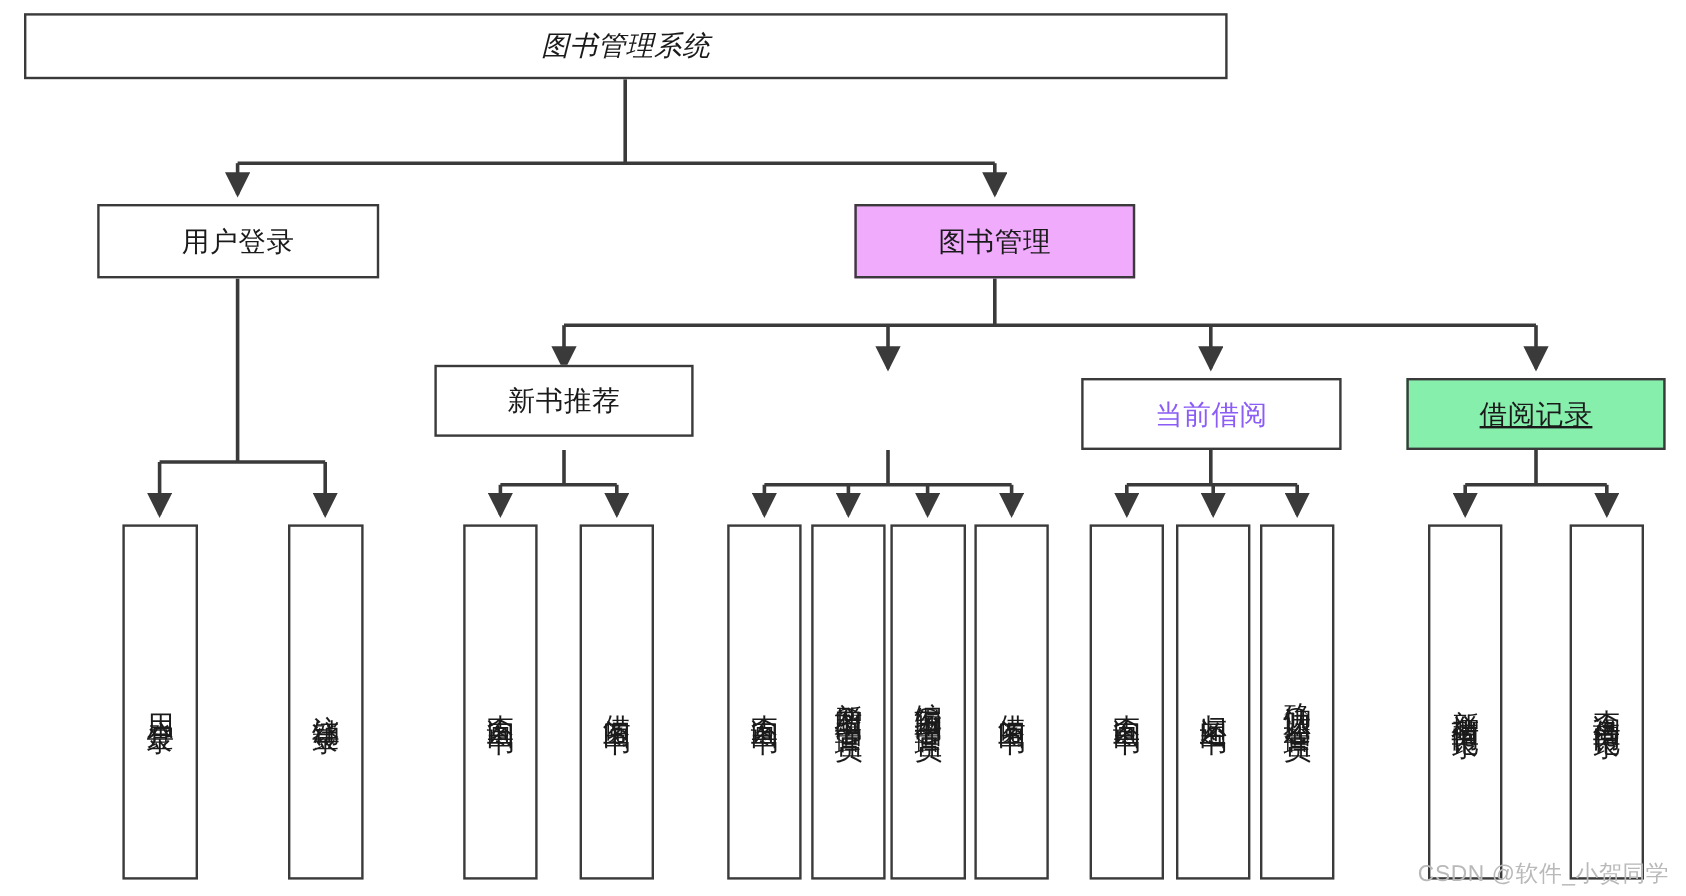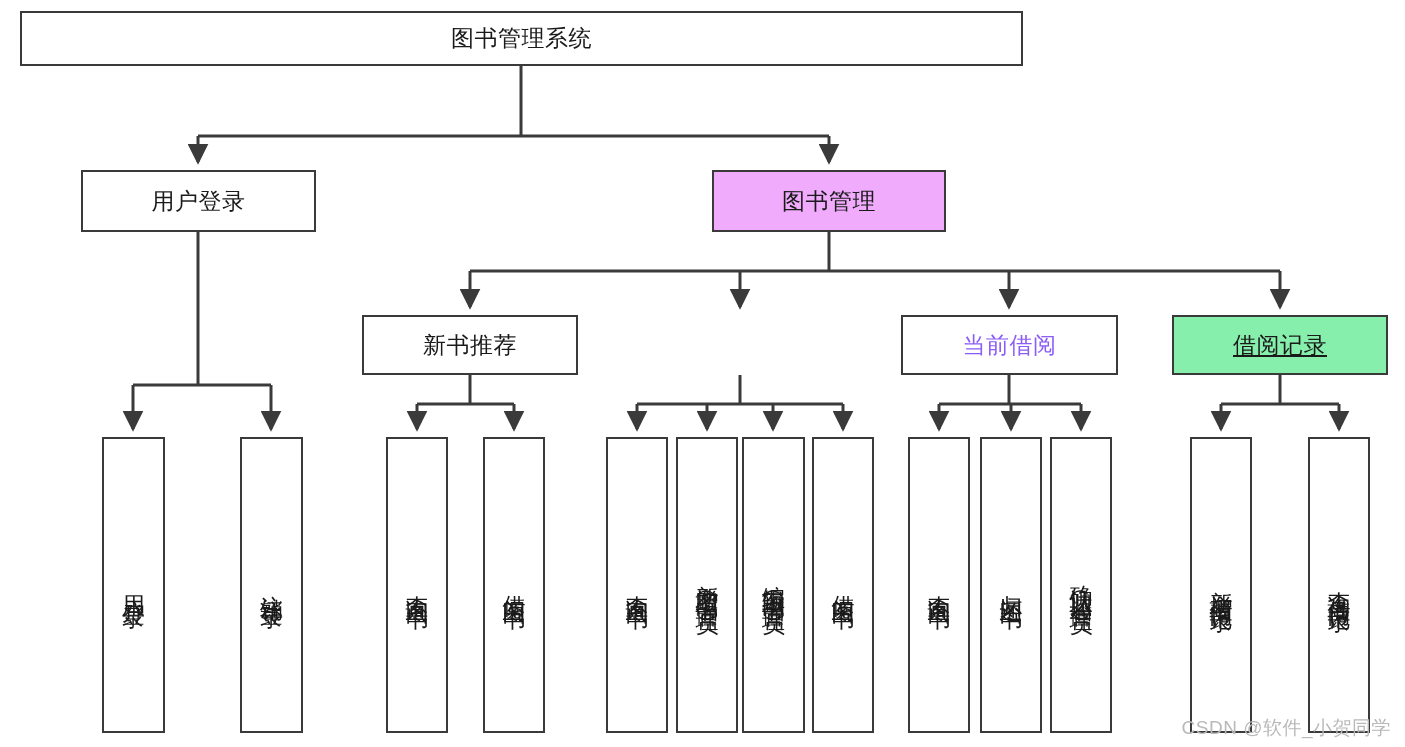--- a/index.html
+++ b/index.html
@@ -107,26 +107,26 @@
       <path d="M 1011 404 L 1011 429" marker-end="url(#arrow)"></path>
       <path d="M 1081 404 L 1081 429" marker-end="url(#arrow)"></path>
 
       <path d="M 1280 375 L 1280 404"></path>
       <path d="M 1221 404 L 1339 404"></path>
       <path d="M 1221 404 L 1221 429" marker-end="url(#arrow)"></path>
       <path d="M 1339 404 L 1339 429" marker-end="url(#arrow)"></path>
     </g>
   </svg>
 
-  <div class="node h" style="left: 20px; top: 11px; width: 1003px; height: 55px; border-color: rgb(58, 58, 58); background: rgb(255, 255, 255); color: rgb(26, 26, 26);">图书管理系统</div>
+  <div class="node h" style="left: 20px; top: 11px; width: 1003px; height: 55px; border-color: rgb(58, 58, 58); background: rgb(255, 255, 255); color: rgb(26, 26, 26); font-style: italic;">图书管理系统</div>
 
   <div class="node h" style="left: 81px; top: 170px; width: 235px; height: 62px; border-color: rgb(58, 58, 58); background: rgb(255, 255, 255); color: rgb(26, 26, 26);">用户登录</div>
   <div class="node h" style="left: 712px; top: 170px; width: 234px; height: 62px; border-color: rgb(58, 58, 58); background: #f0abfc; color: rgb(26, 26, 26);">图书管理</div>
 
-  <div class="node h" style="left: 362px; top: 315px; width: 216px; height: 60px; border-color: rgb(58, 58, 58); background: rgb(255, 255, 255); color: rgb(26, 26, 26);">新书推荐</div>
+  <div class="node h" style="left: 362px; top: 304px; width: 216px; height: 60px; border-color: rgb(58, 58, 58); background: rgb(255, 255, 255); color: rgb(26, 26, 26);">新书推荐</div>
   <div class="node h" style="left: 901px; top: 315px; width: 217px; height: 60px; border-color: rgb(58, 58, 58); background: rgb(255, 255, 255); color: #8b5cf6;">当前借阅</div>
   <div class="node h" style="left: 1172px; top: 315px; width: 216px; height: 60px; border-color: rgb(58, 58, 58); background: #86efac; color: rgb(26, 26, 26); text-decoration: underline;">借阅记录</div>
 
   <div class="node v" style="left: 102px; top: 437px; width: 63px; height: 296px; border-color: rgb(58, 58, 58); background: rgb(255, 255, 255); color: rgb(26, 26, 26);">用户登录</div>
   <div class="node v" style="left: 240px; top: 437px; width: 63px; height: 296px; border-color: rgb(58, 58, 58); background: rgb(255, 255, 255); color: rgb(26, 26, 26);">注销登录</div>
   <div class="node v" style="left: 386px; top: 437px; width: 62px; height: 296px; border-color: rgb(58, 58, 58); background: rgb(255, 255, 255); color: rgb(26, 26, 26);">查询图书</div>
   <div class="node v" style="left: 483px; top: 437px; width: 62px; height: 296px; border-color: rgb(58, 58, 58); background: rgb(255, 255, 255); color: rgb(26, 26, 26);">借阅图书</div>
   <div class="node v" style="left: 606px; top: 437px; width: 62px; height: 296px; border-color: rgb(58, 58, 58); background: rgb(255, 255, 255); color: rgb(26, 26, 26);">查询图书</div>
   <div class="node v" style="left: 676px; top: 437px; width: 62px; height: 296px; border-color: rgb(58, 58, 58); background: rgb(255, 255, 255); color: rgb(26, 26, 26);">新增图书（管理员）</div>
   <div class="node v" style="left: 742px; top: 437px; width: 63px; height: 296px; border-color: rgb(58, 58, 58); background: rgb(255, 255, 255); color: rgb(26, 26, 26);">编辑图书（管理员）</div>

